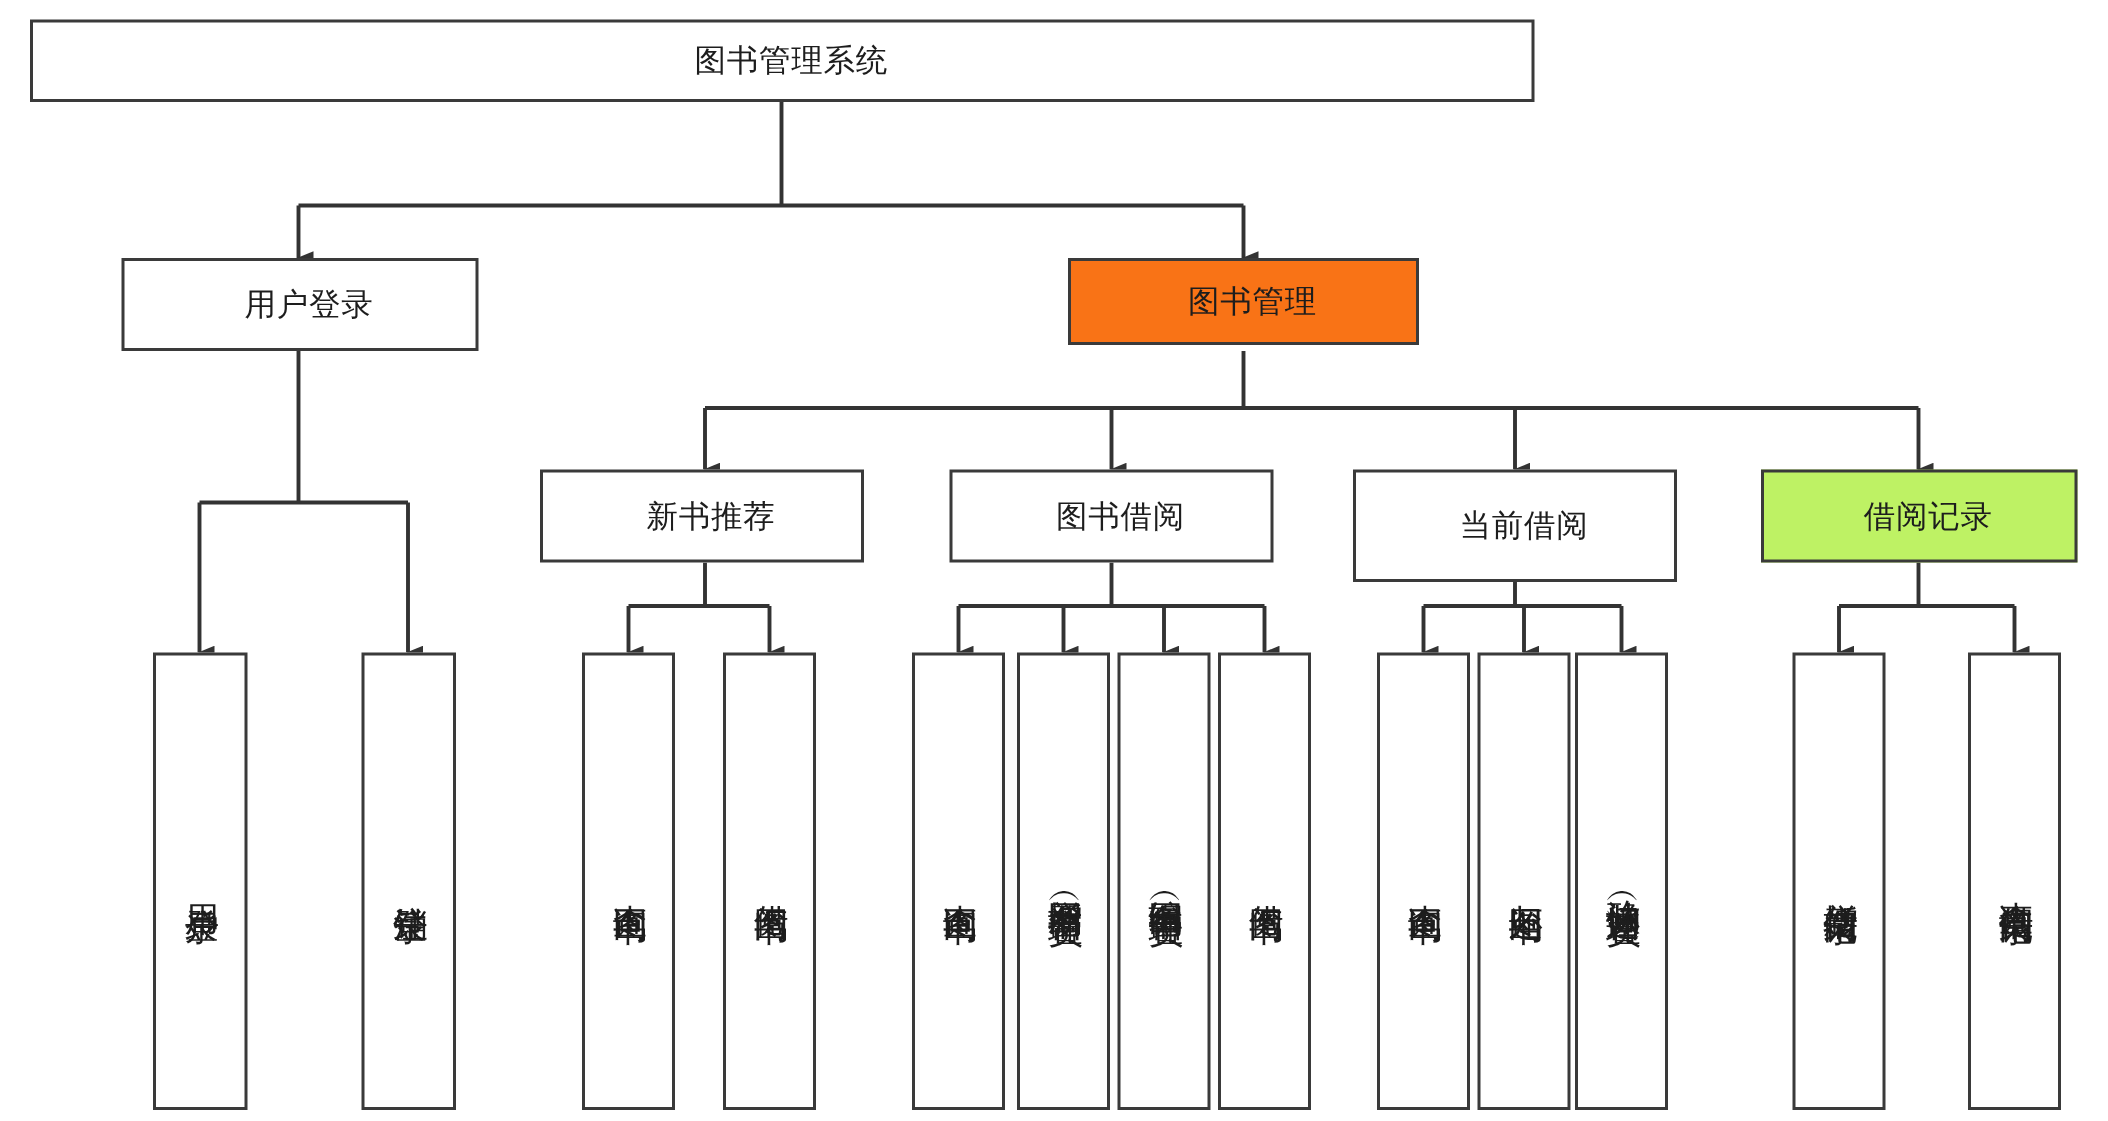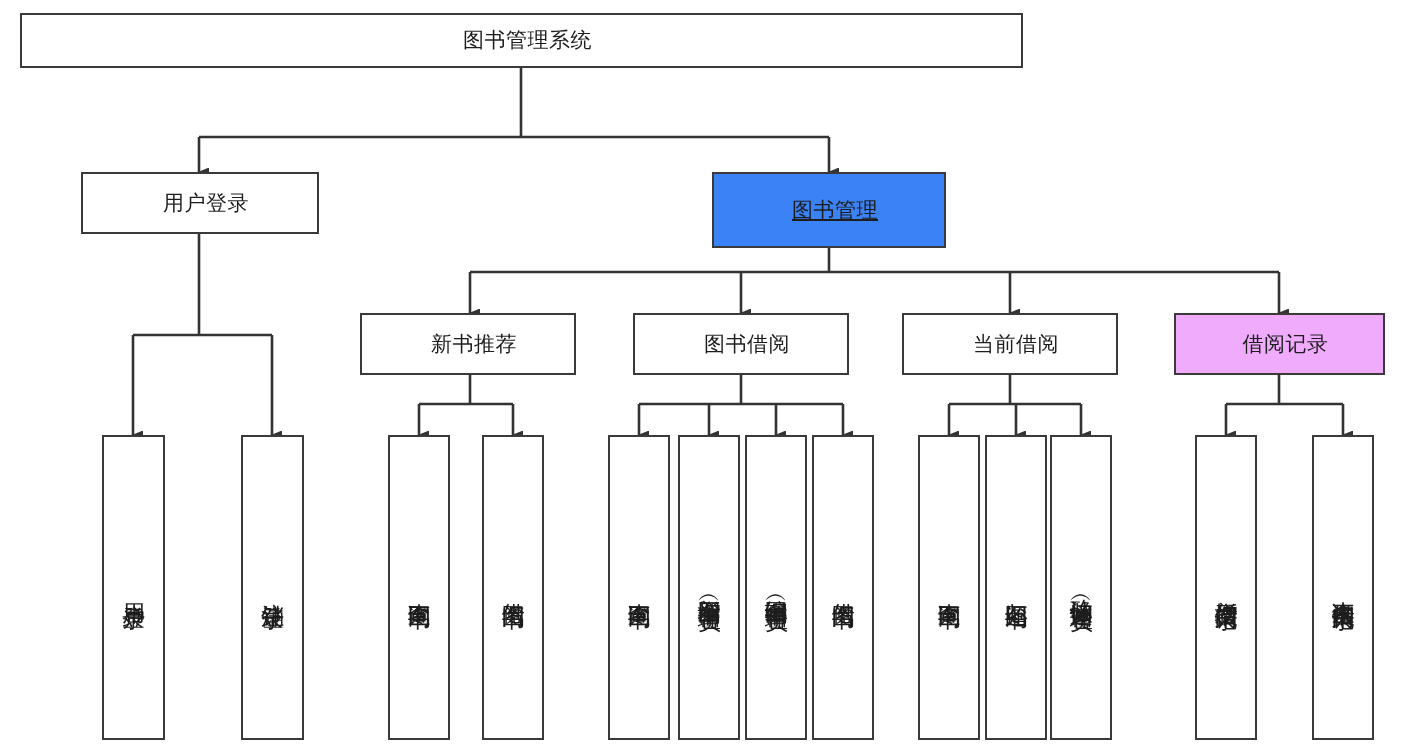--- a/index.html
+++ b/index.html
@@ -120,33 +120,33 @@
       </g>
   </svg>
 
   <div id="node-layer">
       <div class="node horizontal" style="left: 20px; top: 13px; width: 1003px; height: 55px; border-color: rgb(58, 58, 58); background: rgb(255, 255, 255); color: rgb(29, 29, 29);">
         <span class="node-label">图书管理系统</span>
       </div>
       <div class="node horizontal" style="left: 81px; top: 172px; width: 238px; height: 62px; border-color: rgb(58, 58, 58); background: rgb(255, 255, 255); color: rgb(29, 29, 29);">
         <span class="node-label">用户登录</span>
       </div>
-      <div class="node horizontal" style="left: 712px; top: 172px; width: 234px; height: 76px; border-color: rgb(58, 58, 58); background: #3b82f6; color: rgb(29, 29, 29); text-decoration: underline;">
+      <div class="node horizontal" style="left: 712px; top: 172px; width: 234px; height: 58px; border-color: rgb(58, 58, 58); background: #f97316; color: rgb(29, 29, 29);">
         <span class="node-label">图书管理</span>
       </div>
       <div class="node horizontal" style="left: 360px; top: 313px; width: 216px; height: 62px; border-color: rgb(58, 58, 58); background: rgb(255, 255, 255); color: rgb(29, 29, 29);">
         <span class="node-label">新书推荐</span>
       </div>
       <div class="node horizontal" style="left: 633px; top: 313px; width: 216px; height: 62px; border-color: rgb(58, 58, 58); background: rgb(255, 255, 255); color: rgb(29, 29, 29);">
         <span class="node-label">图书借阅</span>
       </div>
-      <div class="node horizontal" style="left: 902px; top: 313px; width: 216px; height: 62px; border-color: rgb(58, 58, 58); background: rgb(255, 255, 255); color: rgb(29, 29, 29);">
+      <div class="node horizontal" style="left: 902px; top: 313px; width: 216px; height: 75px; border-color: rgb(58, 58, 58); background: rgb(255, 255, 255); color: rgb(29, 29, 29);">
         <span class="node-label">当前借阅</span>
       </div>
-      <div class="node horizontal" style="left: 1174px; top: 313px; width: 211px; height: 62px; border-color: rgb(58, 58, 58); background: #f0abfc; color: rgb(29, 29, 29);">
+      <div class="node horizontal" style="left: 1174px; top: 313px; width: 211px; height: 62px; border-color: rgb(58, 58, 58); background: #bef264; color: rgb(29, 29, 29);">
         <span class="node-label">借阅记录</span>
       </div>
       <div class="node vertical" style="left: 102px; top: 435px; width: 63px; height: 305px; border-color: rgb(58, 58, 58); background: rgb(255, 255, 255); color: rgb(29, 29, 29);">
         <span class="node-label">用户登录</span>
       </div>
       <div class="node vertical" style="left: 241px; top: 435px; width: 63px; height: 305px; border-color: rgb(58, 58, 58); background: rgb(255, 255, 255); color: rgb(29, 29, 29);">
         <span class="node-label">注销登录</span>
       </div>
       <div class="node vertical" style="left: 388px; top: 435px; width: 62px; height: 305px; border-color: rgb(58, 58, 58); background: rgb(255, 255, 255); color: rgb(29, 29, 29);">
         <span class="node-label">查询图书</span>

